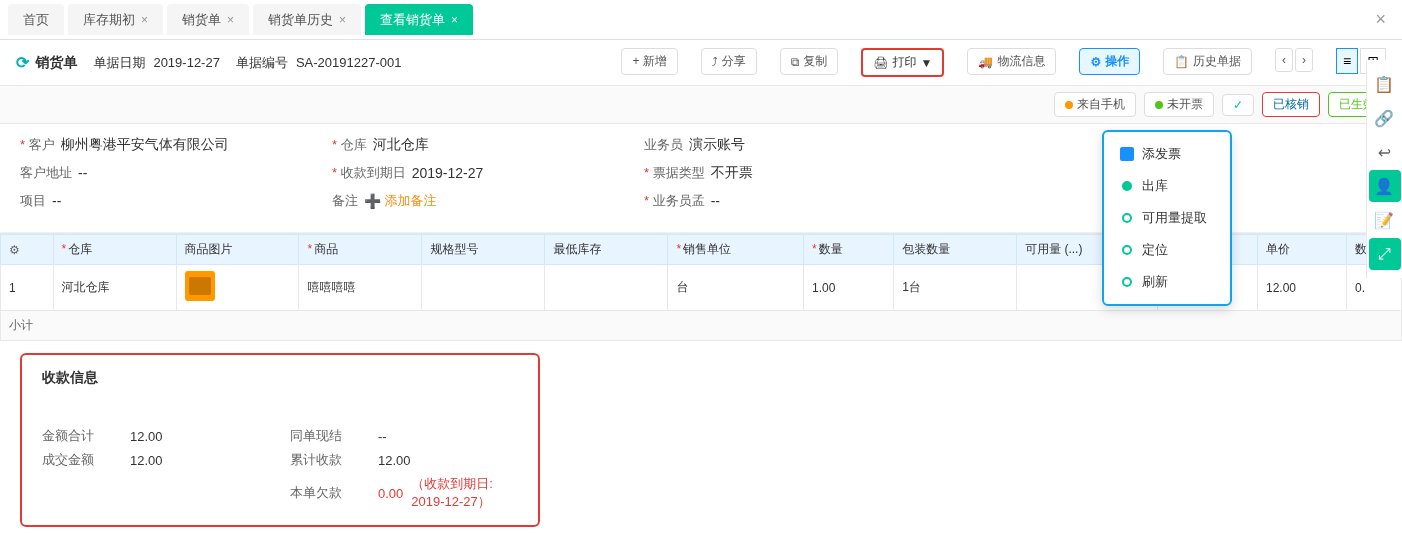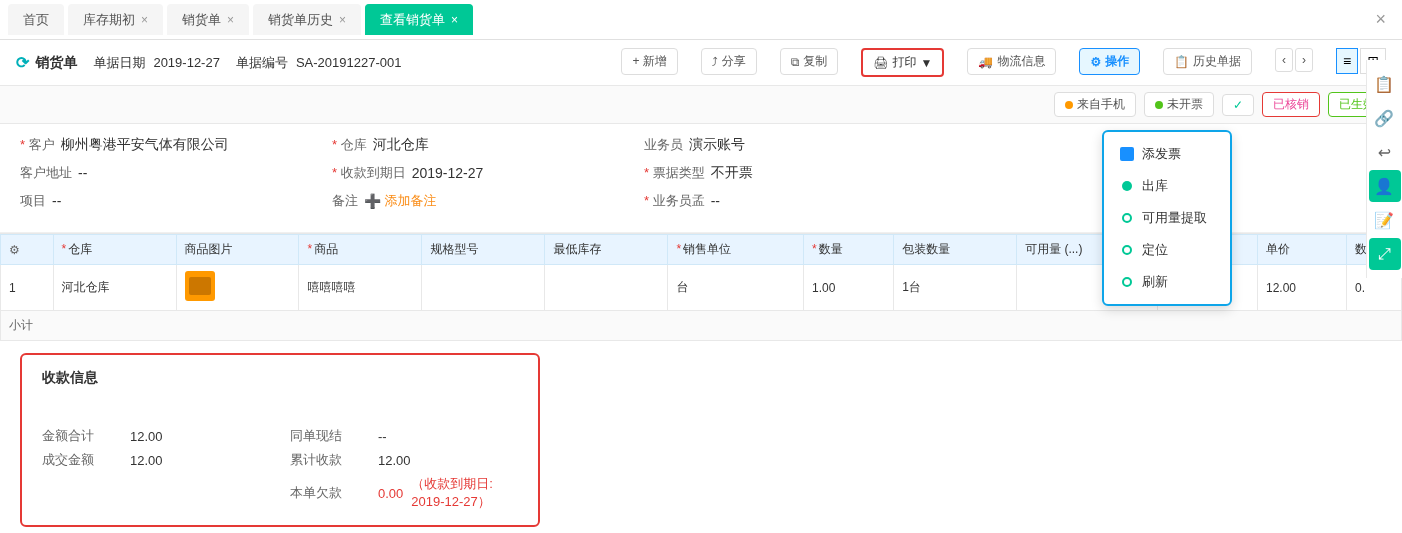--- a/index.html
+++ b/index.html
@@ -53,21 +53,21 @@
       justify-content: flex-end;
     }
     .btn-sec {
       display: flex; align-items: center; gap: 4px; padding: 3px 10px;
       border: 1px solid #ddd; border-radius: 4px; background: #fff; cursor: pointer;
       font-size: 12px; color: #555;
     }
     .btn-sec .dot { width: 8px; height: 8px; border-radius: 50%; display: inline-block; }
     .dot-orange { background: #ff9900; }
     .dot-green2 { background: #52c41a; }
-    .btn-already-red { background: #fff; color: #ec4899; border: 1px solid #e53935; border-radius: 4px; padding: 3px 10px; font-size: 12px; cursor: pointer; }
+    .btn-already-red { background: #fff; color: #0369a1; border: 1px solid #e53935; border-radius: 4px; padding: 3px 10px; font-size: 12px; cursor: pointer; }
     .btn-already-green { background: #fff; color: #52c41a; border: 1px solid #52c41a; border-radius: 4px; padding: 3px 10px; font-size: 12px; cursor: pointer; }
 
     
     .form-section { padding: 12px 20px; border-bottom: 1px solid #f0f0f0; }
     .form-row { display: flex; align-items: center; gap: 32px; margin-bottom: 10px; flex-wrap: wrap; }
     .form-field { display: flex; align-items: center; gap: 6px; min-width: 280px; }
     .form-label { color: #666; white-space: nowrap; font-size: 13px; }
     .form-label.required::before { content: "* "; color: #e53935; }
     .form-value { color: #333; font-size: 14px; }
     .add-note { color: #fa8c16; cursor: pointer; display: flex; align-items: center; gap: 3px; }

